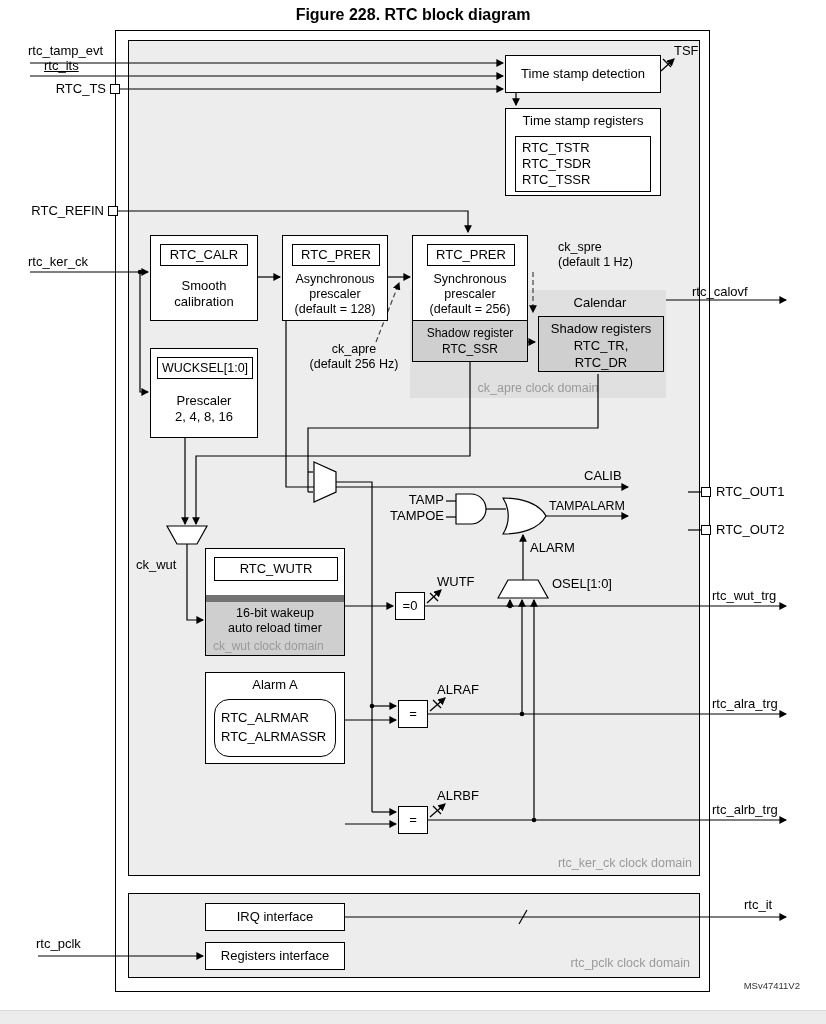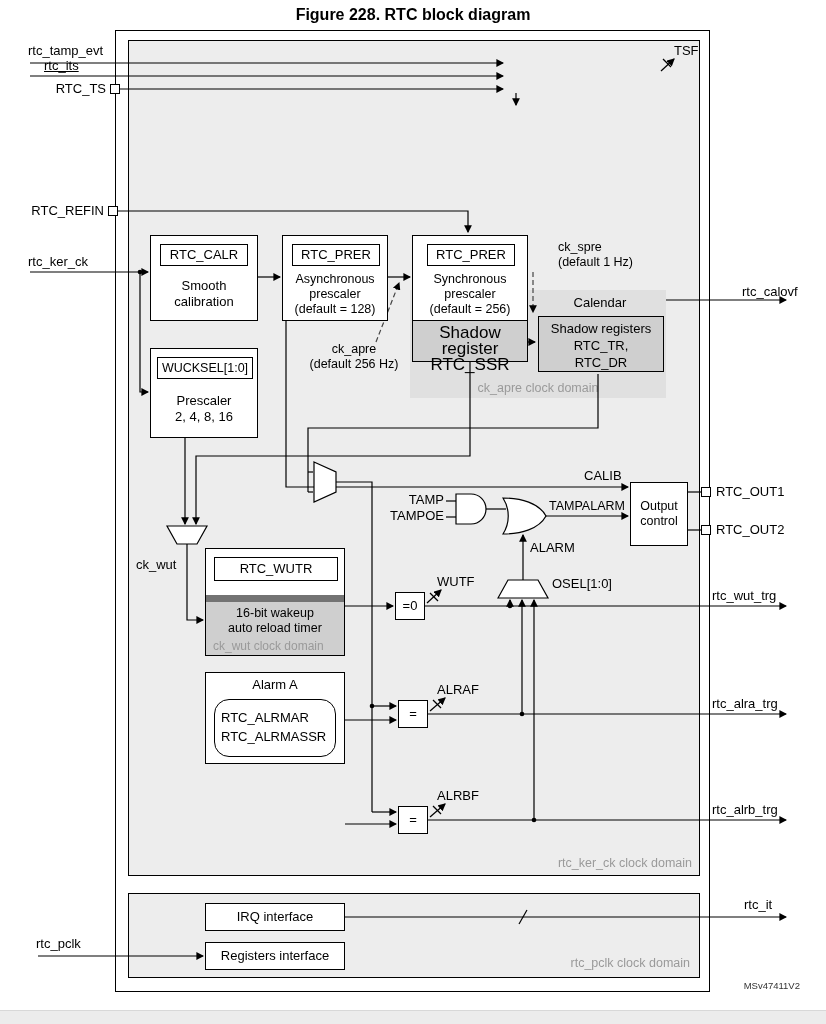--- a/index.html
+++ b/index.html
@@ -139,21 +139,30 @@
       <polygon class="shape" points="314,462 336,472 336,492 314,502"></polygon>
     </g>
     <g>
       <polygon class="shape" points="167,526 207,526 197,544 177,544"></polygon>
     </g>
     <g>
       <polygon class="shape" points="498,598 508,580 538,580 548,598"></polygon>
     </g>
   </svg>
 
-
+  <div class="box ctr t13" style="left:505px;top:55px;width:156px;height:38px;">Time stamp detection</div>
+
+  <div class="box" style="left:505px;top:108px;width:156px;height:88px;">
+    <div class="abs c t13" style="left:0;top:4px;width:100%;">Time stamp registers</div>
+    <div class="box" style="left:9px;top:27px;width:136px;height:56px;padding:3px 0 0 6px;font-size:13px;line-height:16px;">
+      <div>RTC_TSTR</div>
+      <div>RTC_TSDR</div>
+      <div>RTC_TSSR</div>
+    </div>
+  </div>
 
   <div class="box" style="left:150px;top:235px;width:108px;height:86px;">
     <div class="box ctr t13" style="left:9px;top:8px;width:88px;height:22px;">RTC_CALR</div>
     <div class="abs c t13" style="left:0;top:42px;width:100%;">
       <div>Smooth</div>
       <div>calibration</div>
     </div>
   </div>
 
   <div class="box" style="left:282px;top:235px;width:106px;height:86px;">
@@ -167,21 +176,21 @@
 
   <div class="box" style="left:412px;top:235px;width:116px;height:86px;">
     <div class="box ctr t13" style="left:14px;top:8px;width:88px;height:22px;">RTC_PRER</div>
     <div class="abs c sm" style="left:0;top:36px;width:100%;">
       <div>Synchronous</div>
       <div>prescaler</div>
       <div>(default = 256)</div>
     </div>
   </div>
 
-  <div class="box grayfill c" style="left:412px;top:320px;width:116px;height:42px;padding-top:4px;font-size:17px;line-height:16px;text-align:center;">
+  <div class="box grayfill c" style="left:412px;top:320px;width:116px;height:42px;padding-top:4px;font-size:12px;line-height:16px;text-align:center;">
     <div>Shadow register</div>
     <div>RTC_SSR</div>
   </div>
 
   <div class="lbl c" style="left:535px;top:296px;width:130px;text-align:center;">Calendar</div>
 
   <div class="box grayfill c" style="left:538px;top:316px;width:126px;height:56px;padding-top:3px;font-size:13px;line-height:17px;">
     <div>Shadow registers</div>
     <div>RTC_TR,</div>
     <div>RTC_DR</div>
@@ -208,24 +217,20 @@
 
   <div class="box" style="left:205px;top:672px;width:140px;height:92px;">
     <div class="abs c t13" style="left:0;top:4px;width:100%;">Alarm A</div>
     <div class="box" style="left:8px;top:26px;width:122px;height:58px;padding:8px 0 0 6px;font-size:13px;line-height:19px;border-radius:15px;">
       <div>RTC_ALRMAR</div>
       <div>RTC_ALRMASSR</div>
     </div>
   </div>
 
 
-  <div class="box col sm" style="left:630px;top:482px;width:58px;height:64px;">
-    <div>Output</div>
-    <div>control</div>
-  </div>
 
   <div class="box ctr t13" style="left:395px;top:592px;width:30px;height:28px;">=0</div>
   <div class="box ctr t13" style="left:398px;top:700px;width:30px;height:28px;">=</div>
   <div class="box ctr t13" style="left:398px;top:806px;width:30px;height:28px;">=</div>
 
   <div class="box ctr t13" style="left:205px;top:903px;width:140px;height:28px;">IRQ interface</div>
   <div class="box ctr t13" style="left:205px;top:942px;width:140px;height:28px;">Registers interface</div>
 
   <div class="box" style="left:110px;top:84px;width:10px;height:10px;"></div>
   <div class="box" style="left:108px;top:206px;width:10px;height:10px;"></div>
@@ -234,21 +239,21 @@
 
   <div class="lbl" style="left:28px;top:44px;">rtc_tamp_evt</div>
   <div class="lbl" style="left:44px;top:59px;text-decoration:underline;">rtc_its</div>
   <div class="lbl r" style="left:48px;top:82px;width:58px;">RTC_TS</div>
   <div class="lbl r" style="left:28px;top:204px;width:76px;">RTC_REFIN</div>
   <div class="lbl" style="left:28px;top:255px;">rtc_ker_ck</div>
   <div class="lbl" style="left:136px;top:558px;">ck_wut</div>
   <div class="lbl" style="left:36px;top:937px;">rtc_pclk</div>
 
   <div class="lbl" style="left:674px;top:44px;">TSF</div>
-  <div class="lbl" style="left:742px;top:285px;">rtc_calovf</div>
+  <div class="lbl" style="left:692px;top:285px;">rtc_calovf</div>
   <div class="lbl" style="left:716px;top:485px;">RTC_OUT1</div>
   <div class="lbl" style="left:716px;top:523px;">RTC_OUT2</div>
   <div class="lbl" style="left:712px;top:589px;">rtc_wut_trg</div>
   <div class="lbl" style="left:712px;top:697px;">rtc_alra_trg</div>
   <div class="lbl" style="left:712px;top:803px;">rtc_alrb_trg</div>
   <div class="lbl" style="left:744px;top:898px;">rtc_it</div>
 
   <div class="lbl sm" style="left:546px;top:240px;white-space:normal;width:92px;margin-left:12px;">
     <div>ck_spre</div>
     <div>(default 1 Hz)</div>

